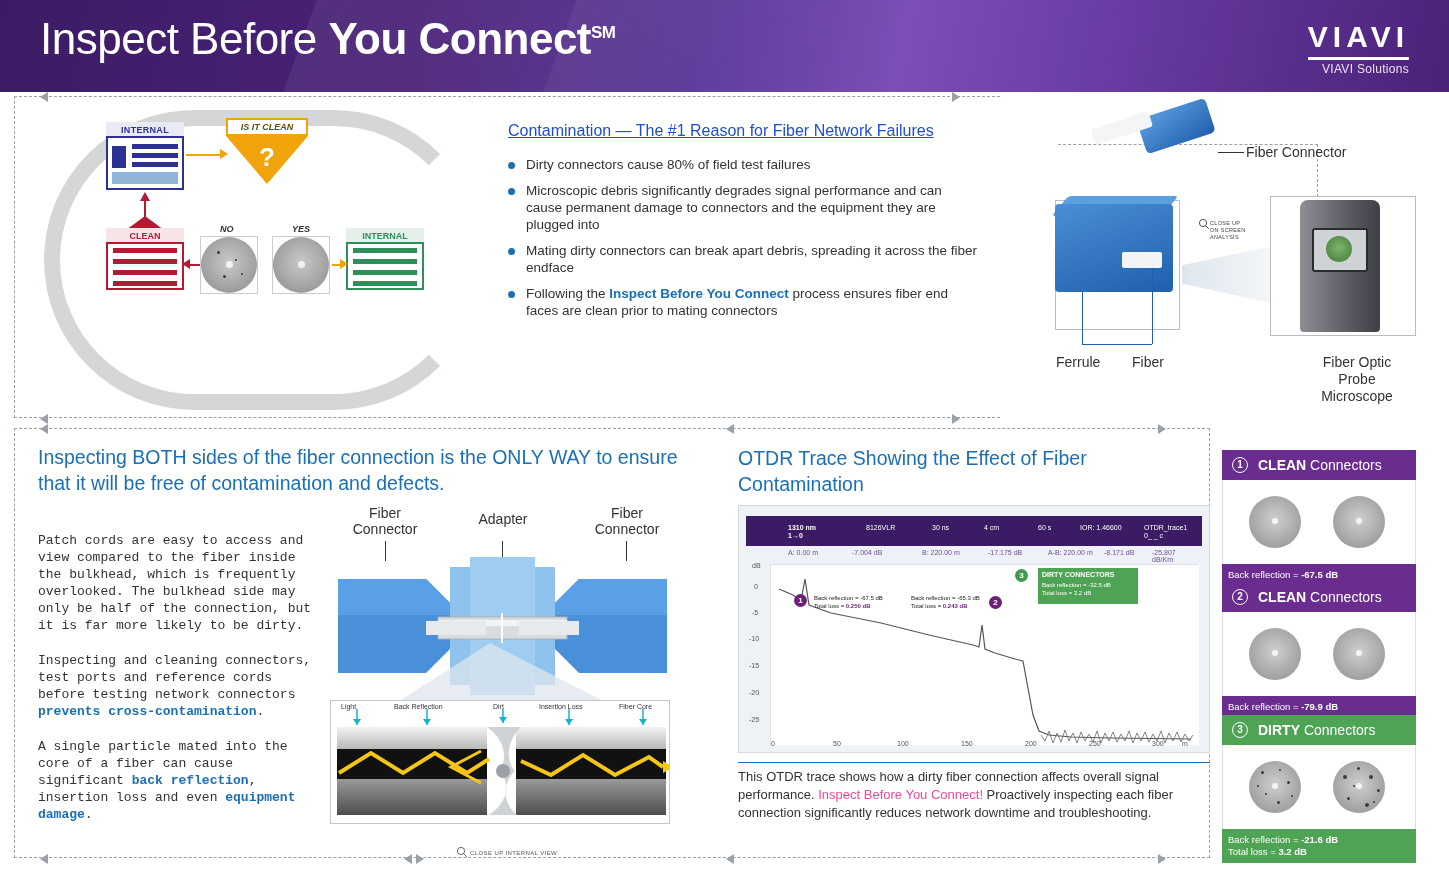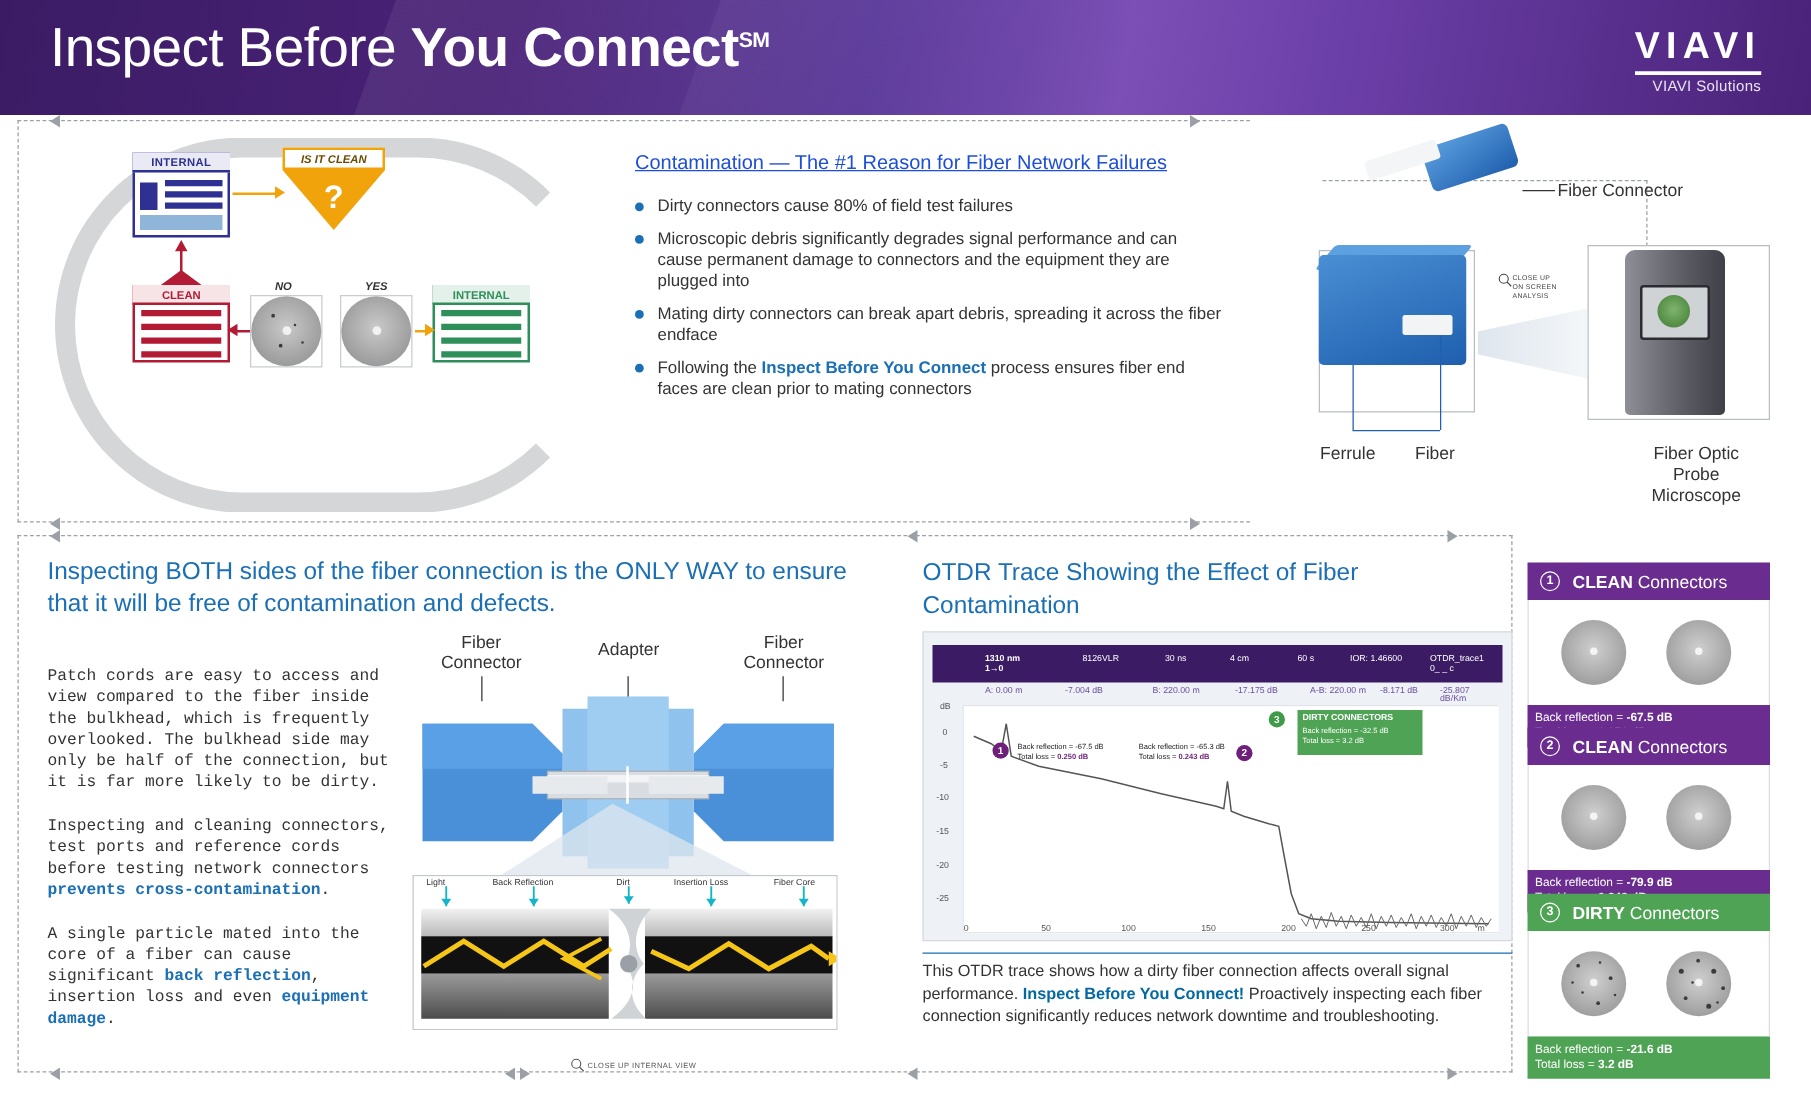--- a/index.html
+++ b/index.html
@@ -220,21 +220,21 @@
     position:absolute; width:13px; height:13px; border-radius:50%;
     background:#6d1f7a; color:#fff; font-size:8px; font-weight:700; text-align:center; line-height:13px;
   }
   .badge-num.green { background:#3f9a4a; }
   .dirty-box {
     position:absolute; left:1038px; top:568px; width:100px; height:36px;
     background:#4fa355; color:#fff; font-size:6px; line-height:8px; padding:3px 4px;
   }
   .dirty-box .t { font-weight:700; font-size:7px; margin-bottom:2px; }
   .otdr-note { position:absolute; left:738px; top:768px; width:480px; font-size:13px; color:#333; line-height:18px;}
-  .otdr-note .hl { color:#0369a1; font-weight:700; }
+  .otdr-note .hl { color:#ec4899; font-weight:400; }
   .otdr-hr { position:absolute; left:738px; top:762px; width:472px; height:1px; background:#1a6fb5;}
 
   
   .card { position:absolute; width:194px; }
   .card-head { height:30px; color:#fff; font-size:14px; line-height:30px; padding-left:36px; position:relative;}
   .card-head b { font-weight:700; }
   .card-head .num {
     position:absolute; left:10px; top:7px; width:16px; height:16px; border-radius:50%;
     border:1.5px solid #fff; font-size:10px; font-weight:700; text-align:center; line-height:14px;
   }

